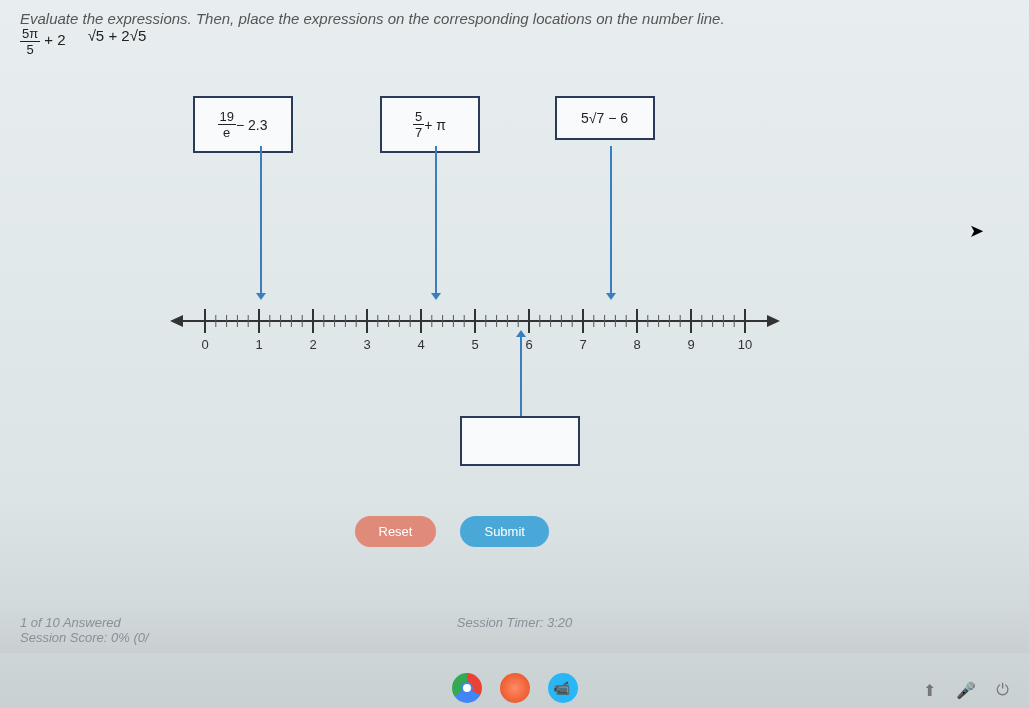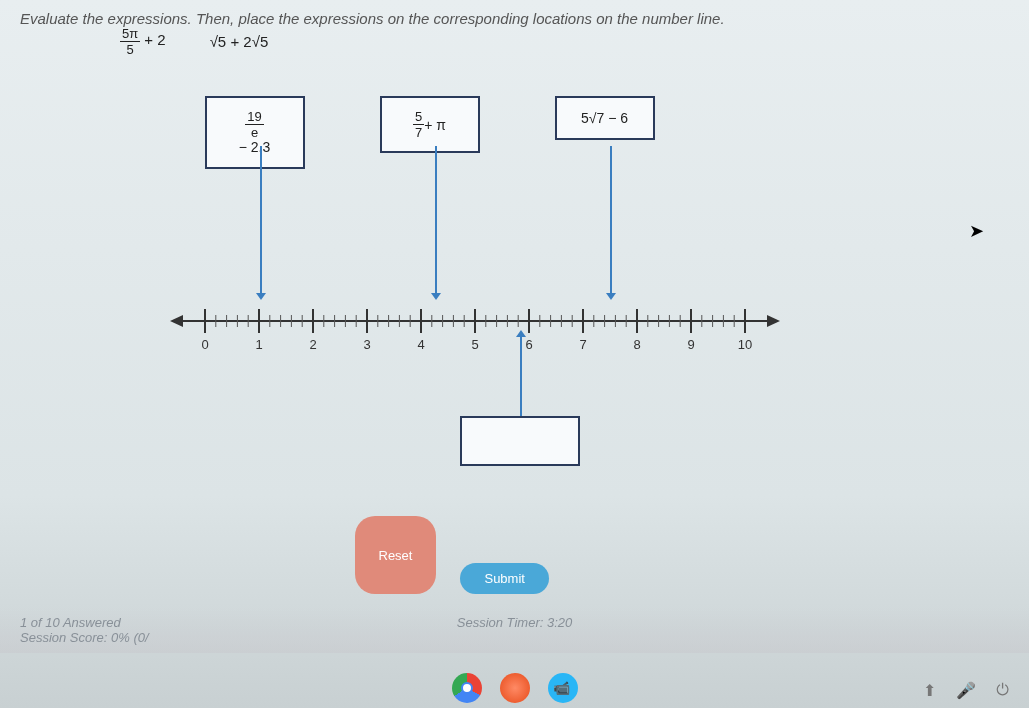--- a/index.html
+++ b/index.html
@@ -13,25 +13,23 @@
 }
 .content-area {
   padding: 10px 20px;
 }
 .instruction {
   color: #555;
   font-size: 15px;
   font-style: italic;
 }
 .source-expressions {
-  margin-left: 100px;
   margin-bottom: 40px;
   display: flex;
-  gap: 44px;
-  align-items: center;
+  gap: 22px;
   font-size: 15px;
   color: #222;
 }
 .frac {
   display: inline-flex;
   flex-direction: column;
   align-items: center;
   vertical-align: middle;
   font-size: 13px;
   line-height: 1;
@@ -50,21 +48,21 @@
   background: #f8fafc;
   padding: 12px 18px;
   font-size: 14px;
   color: #222;
   display: flex;
   align-items: center;
   justify-content: center;
   min-width: 100px;
   white-space: nowrap;
 }
-.box1 { top: 0; left: 40px; flex-direction: column; }
+.box1 { top: 0; left: 28px; }
 .box2 { top: 0; left: 215px; }
 .box3 { top: 0; left: 390px; }
 .box-empty {
   position: absolute;
   border: 2px solid #2a3a5a;
   background: #f8fafc;
   width: 120px;
   height: 50px;
 }
 .connector {
@@ -108,21 +106,21 @@
 }
 .btn {
   border: none;
   border-radius: 20px;
   padding: 8px 24px;
   font-size: 13px;
   color: #fff;
   cursor: pointer;
 }
 .btn-reset { background: #e08a7a; }
-.btn-submit { background: #4aa8d8; margin-top: 47px; }
+.btn-submit { background: #4aa8d8; }
 .footer {
   position: absolute;
   bottom: 55px;
   left: 0;
   width: 100%;
   padding: 8px 20px;
   background: linear-gradient(180deg, transparent, rgba(200,200,205,.5));
   color: #889098;
   font-size: 13px;
   display: flex;

